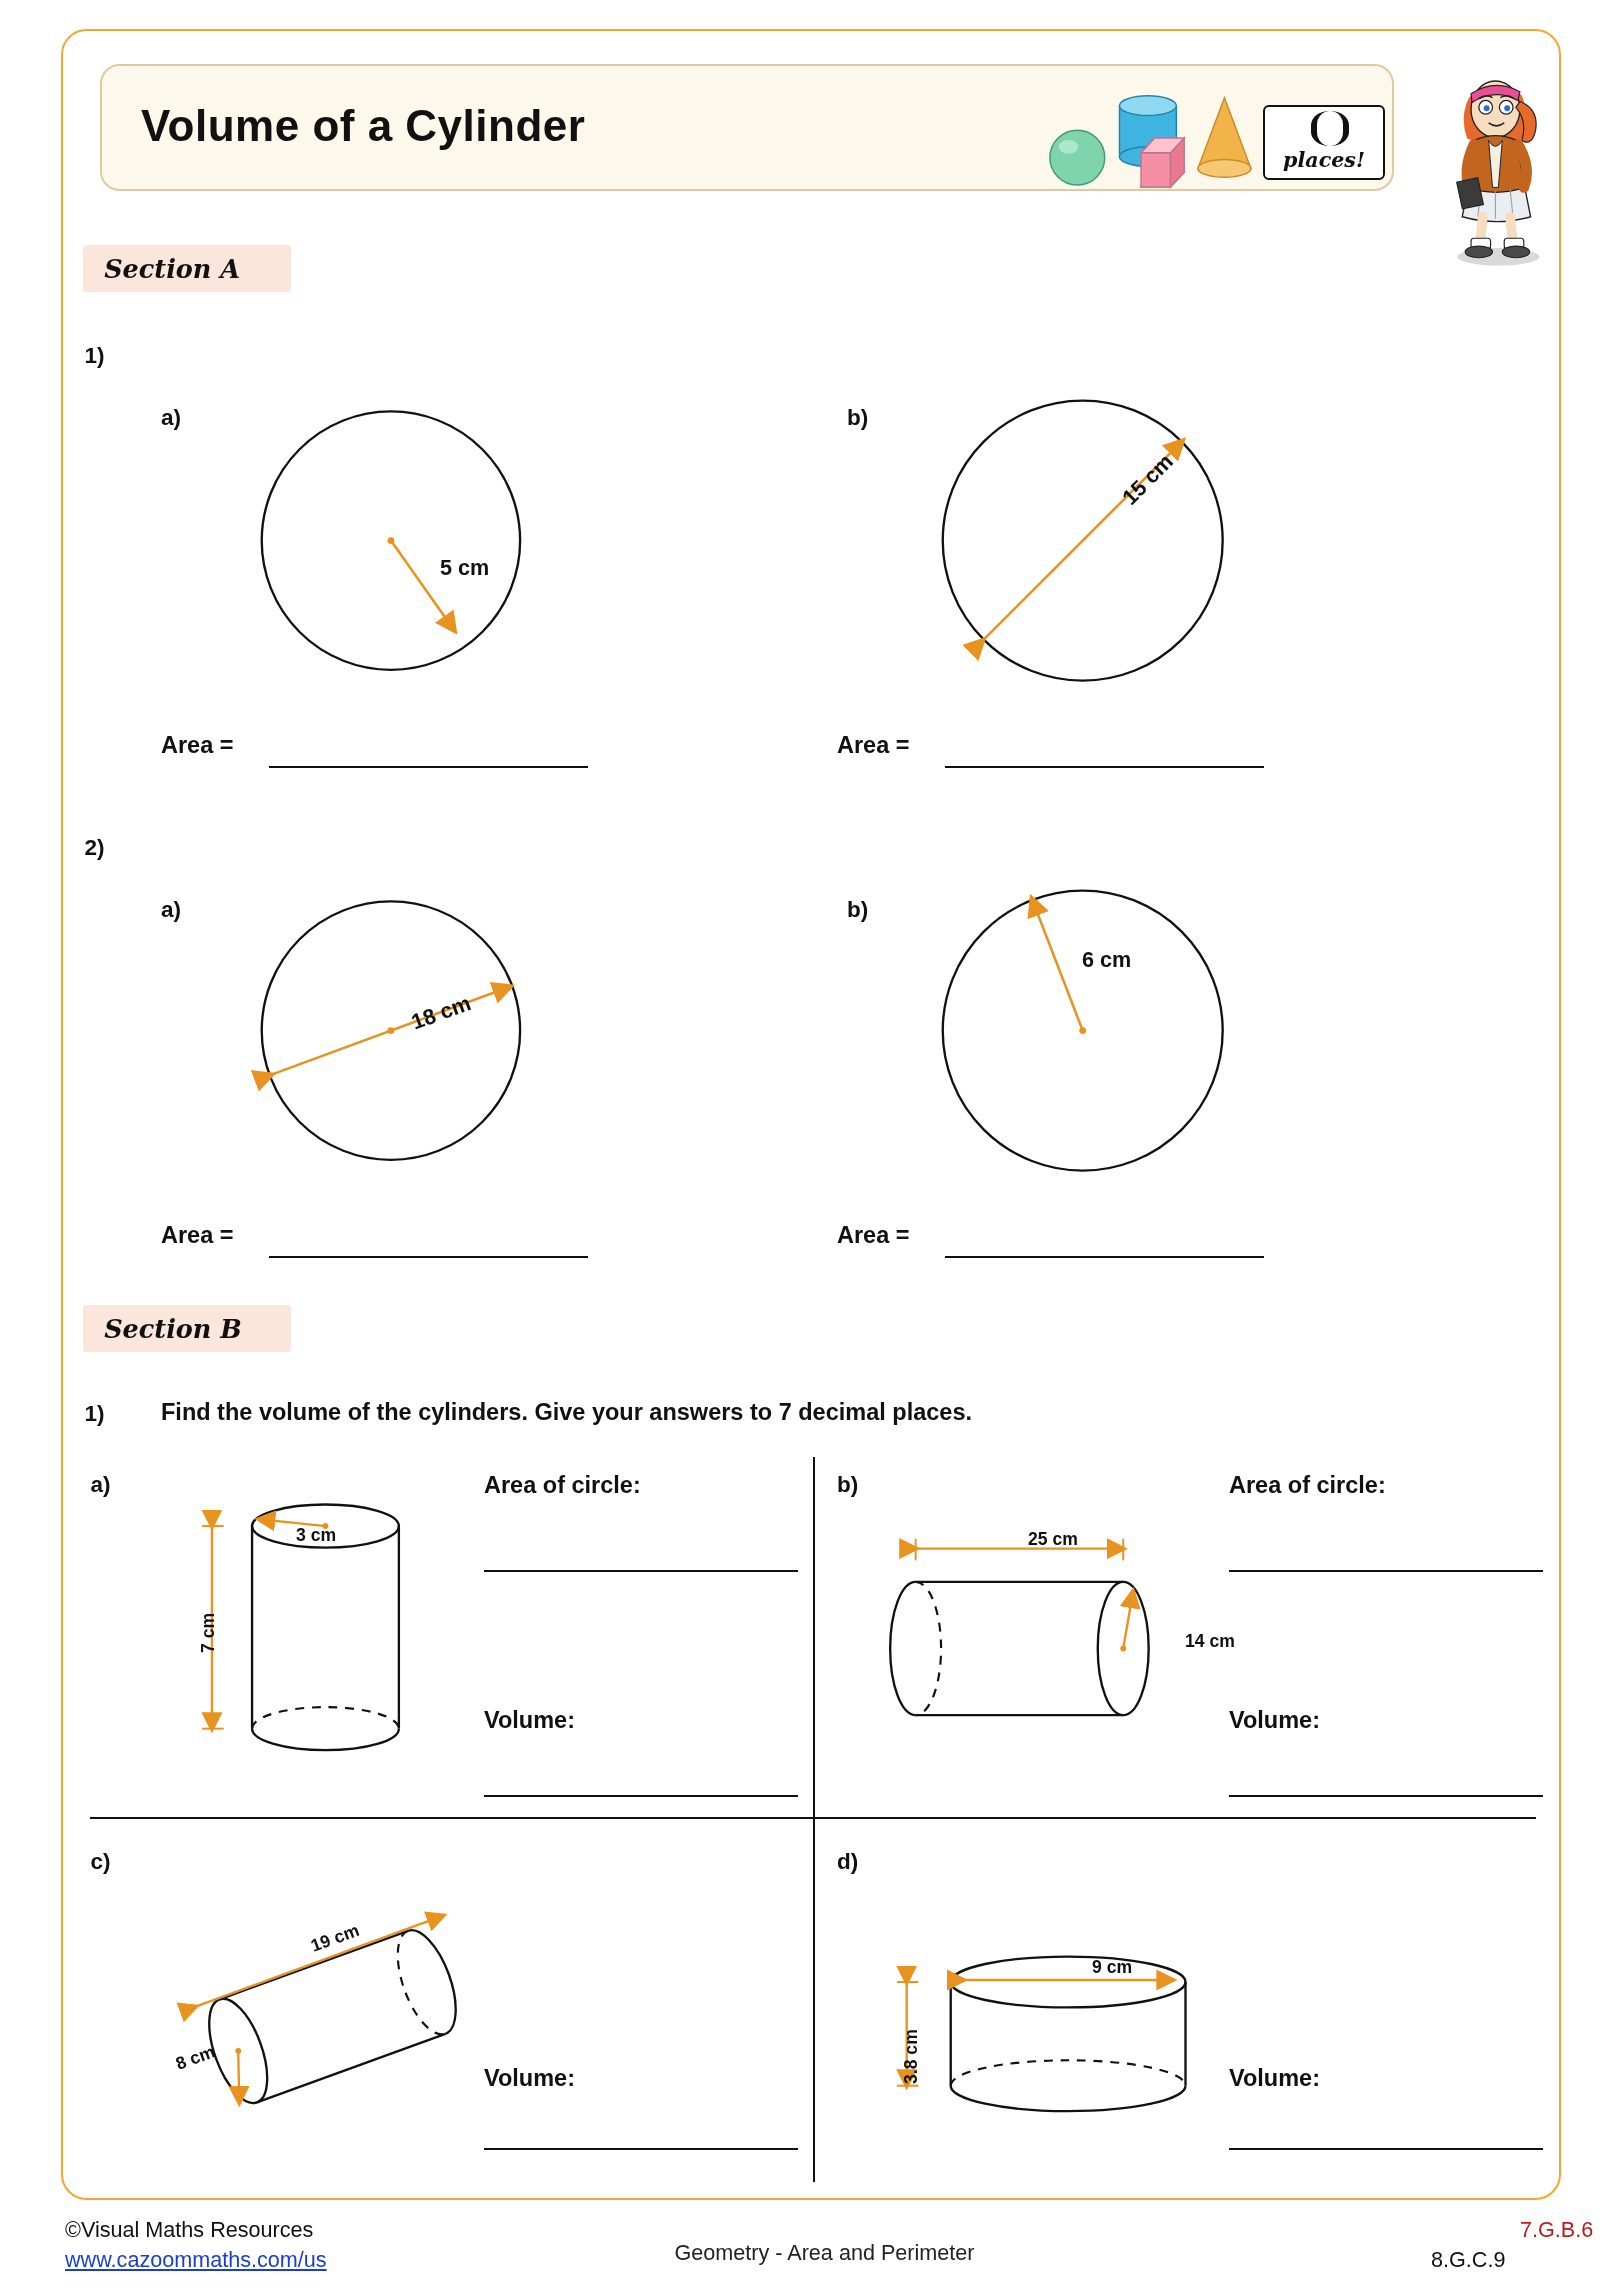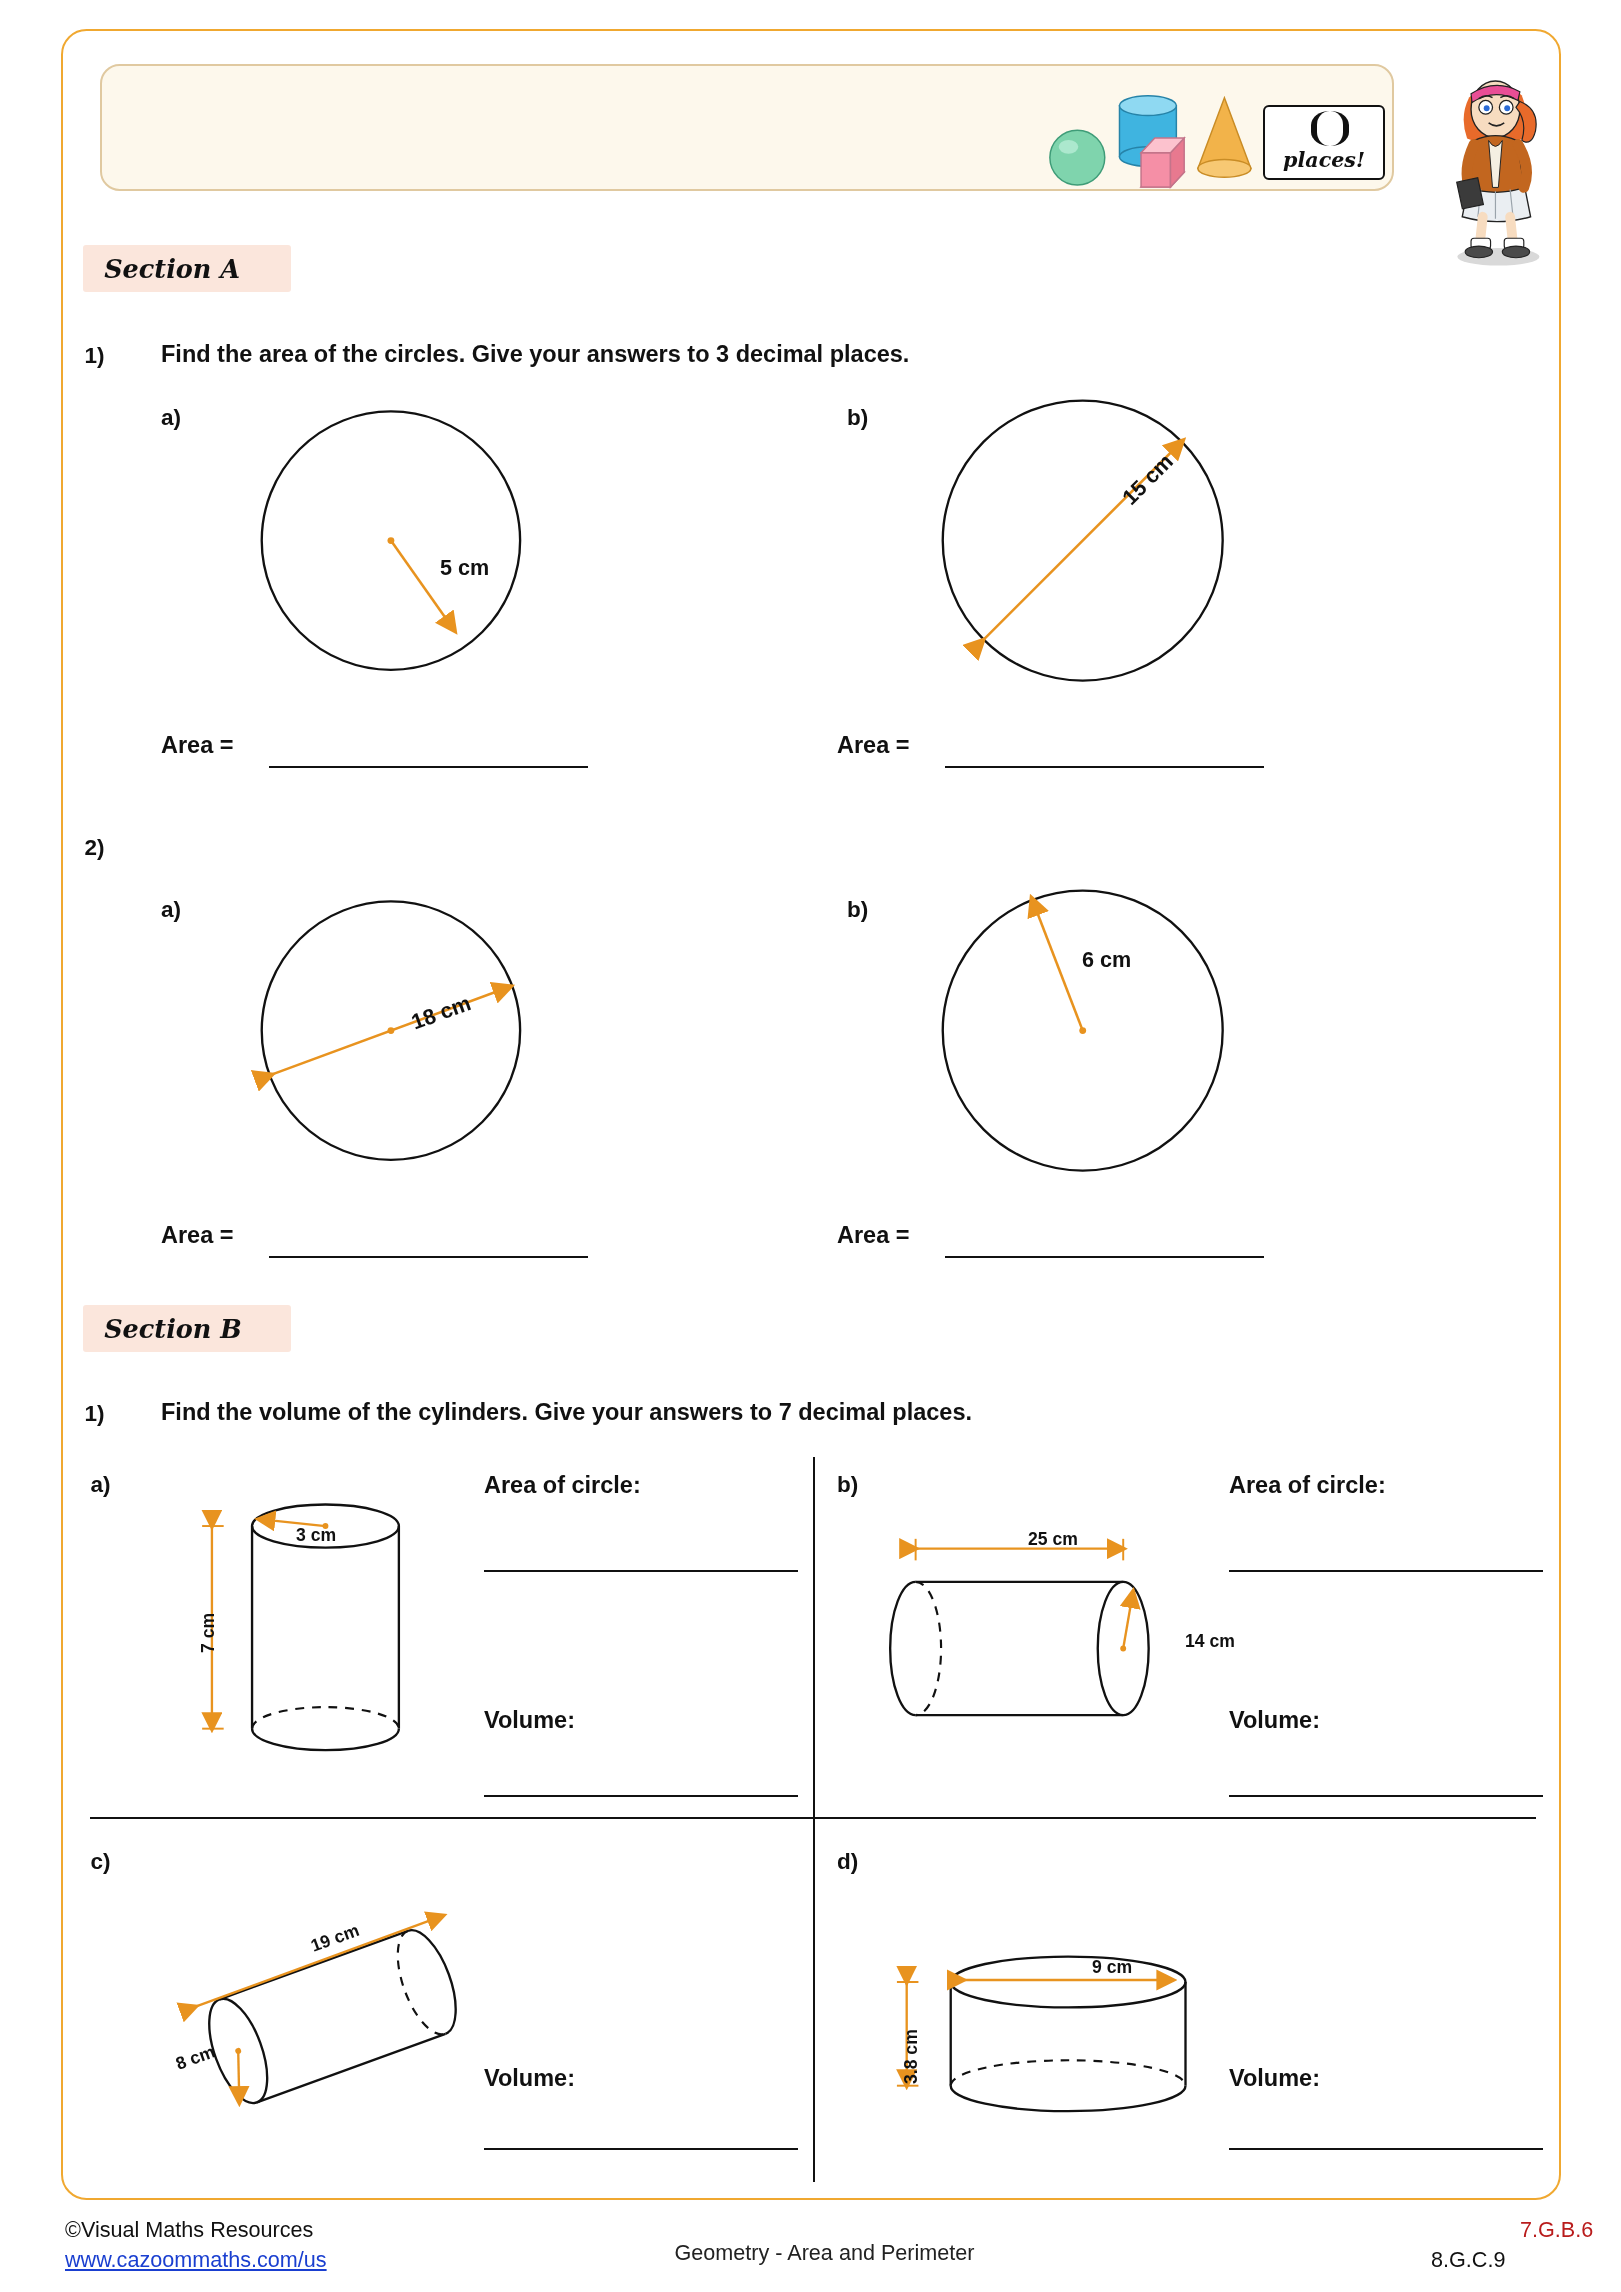--- a/index.html
+++ b/index.html
@@ -86,20 +86,21 @@
   .footer-right1{position:absolute;left:1508px;top:2217px;font-size:21.6px;color:#b91c1c;margin-left:12px;}
   .footer-right2{position:absolute;left:1431px;top:2247px;font-size:21.6px;color:#111;}
   svg{overflow:visible;}
 </style>
 </head>
 <body>
 
 <div class="sheet">
 
   <div class="title-box">
+    <div class="title-text">Volume of a Cylinder</div>
 
     <svg class="logo-shapes" viewBox="0 0 360 110" width="353" height="108">
 
       <circle cx="35" cy="75" r="28" fill="#7fd4ad" stroke="#3f9c78" stroke-width="1.5"></circle>
       <ellipse cx="26" cy="64" rx="10" ry="7" fill="#b8ecd6" opacity="0.8"></ellipse>
 
       <rect x="78" y="22" width="58" height="52" fill="#3fb4e0" stroke="#2683a8" stroke-width="1.5"></rect>
       <ellipse cx="107" cy="22" rx="29" ry="10" fill="#8fd9f2" stroke="#2683a8" stroke-width="1.5"></ellipse>
       <ellipse cx="107" cy="74" rx="29" ry="10" fill="#3fb4e0" stroke="#2683a8" stroke-width="1.5"></ellipse>
 
@@ -154,21 +155,20 @@
     <rect x="76" y="184" width="20" height="11" rx="3" fill="#fff" stroke="#222" stroke-width="1.2"></rect>
     <ellipse cx="50" cy="198" rx="14" ry="6" fill="#4a4a4a" stroke="#222" stroke-width="1.2"></ellipse>
     <ellipse cx="88" cy="198" rx="14" ry="6" fill="#4a4a4a" stroke="#222" stroke-width="1.2"></ellipse>
   </svg>
 
   <div class="section-bar" style="left:19.6px;top:214px;width:208px;">
     <span>Section A</span>
   </div>
 
   <div class="qnum" style="left:21.6px;top:312px;">1)</div>
-  <div class="qtext" style="left:98px;top:310px;">Find the area of the circles. Give your answers to 3 decimal places.</div>
 
   <div class="part" style="left:98px;top:374px;">a)</div>
   <div class="part" style="left:784px;top:374px;">b)</div>
 
   <svg style="position:absolute;left:181px;top:353px;" width="333" height="323" viewBox="0 0 340 330">
     <circle cx="150" cy="160" r="132" fill="none" stroke="#111" stroke-width="2.4"></circle>
     <defs>
       <marker id="arrA" markerWidth="9" markerHeight="9" refX="7" refY="4.5" orient="auto">
         <path d="M0,0 L9,4.5 L0,9 z" fill="#e8931f"></path>
       </marker>

